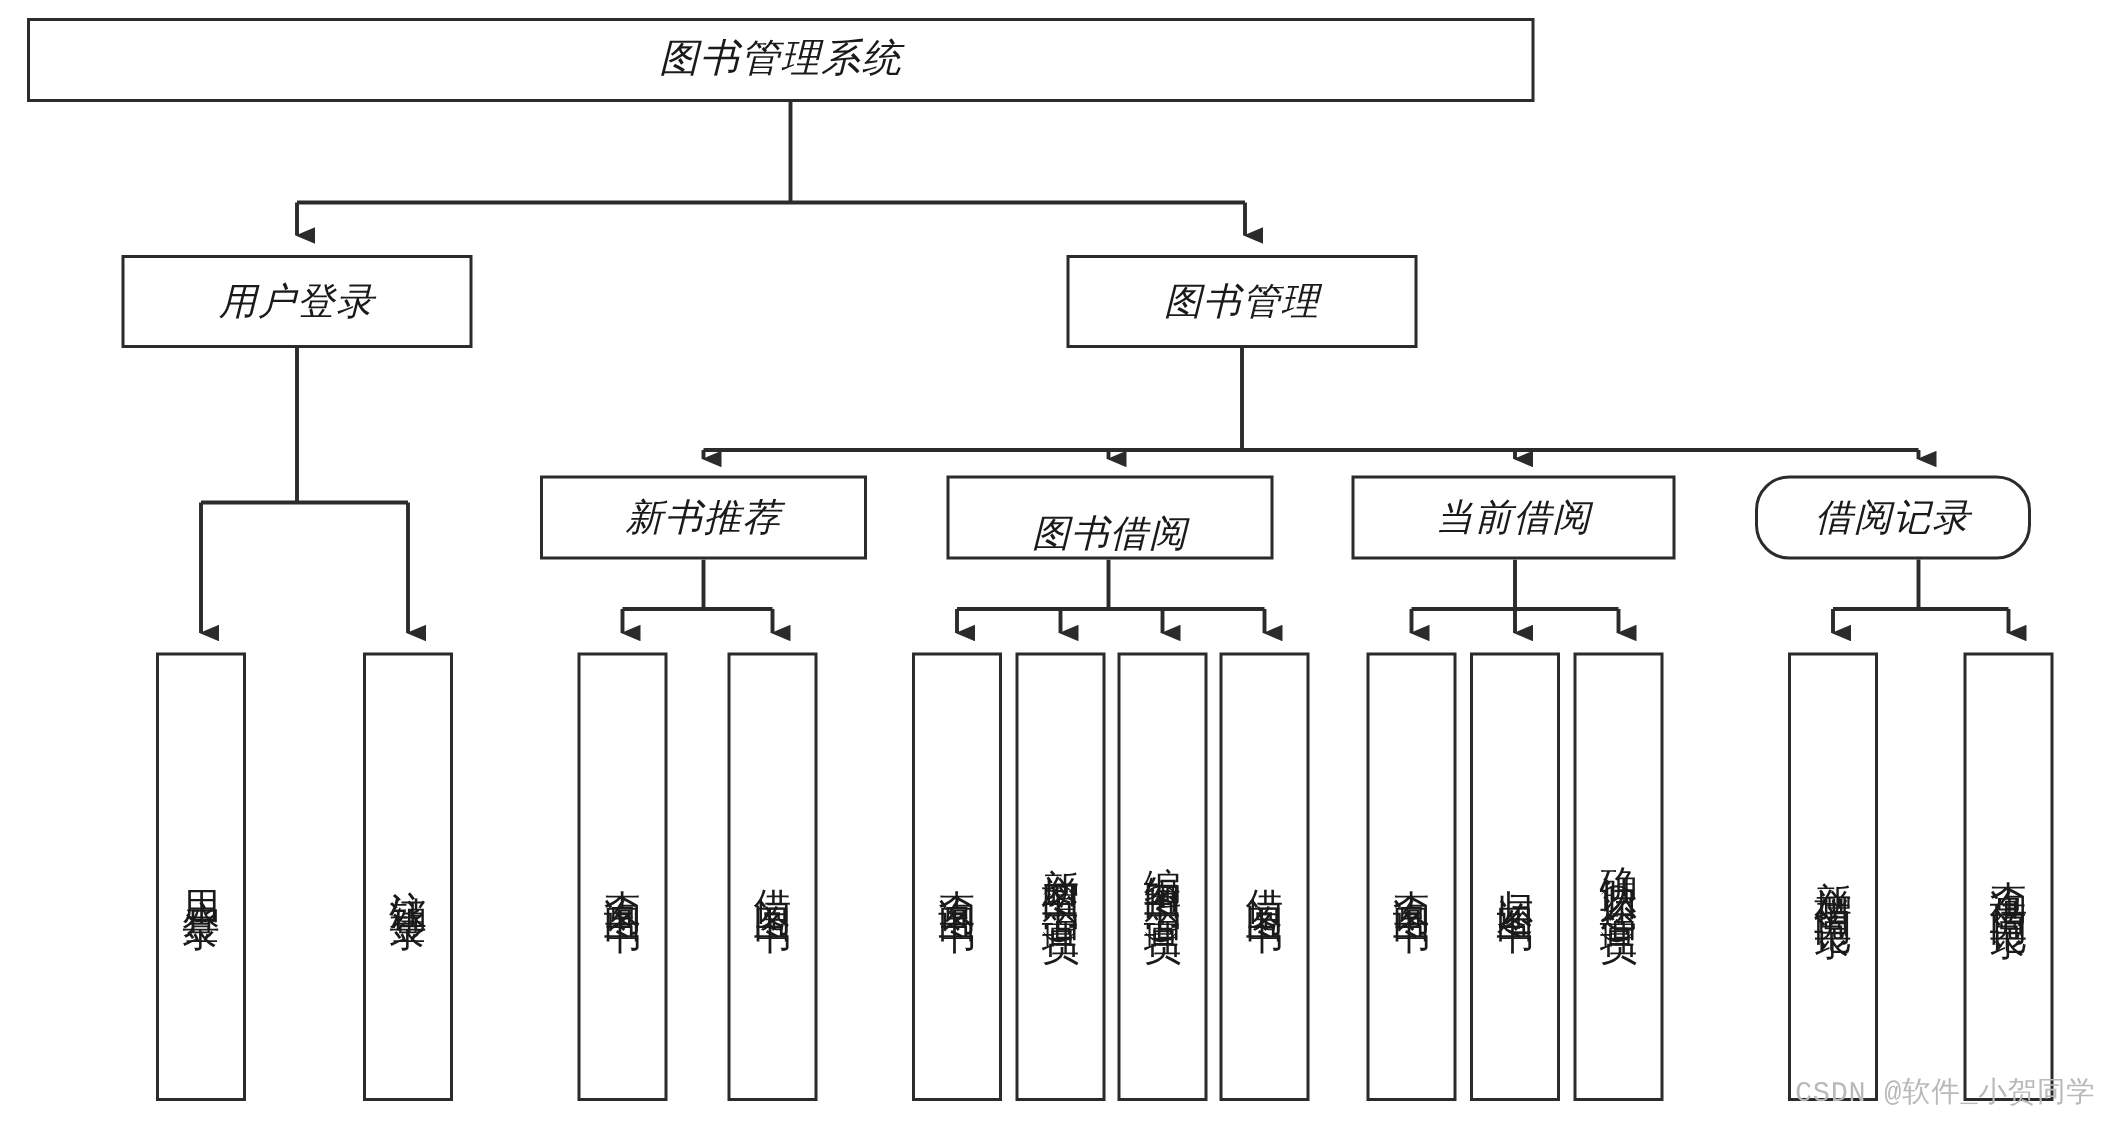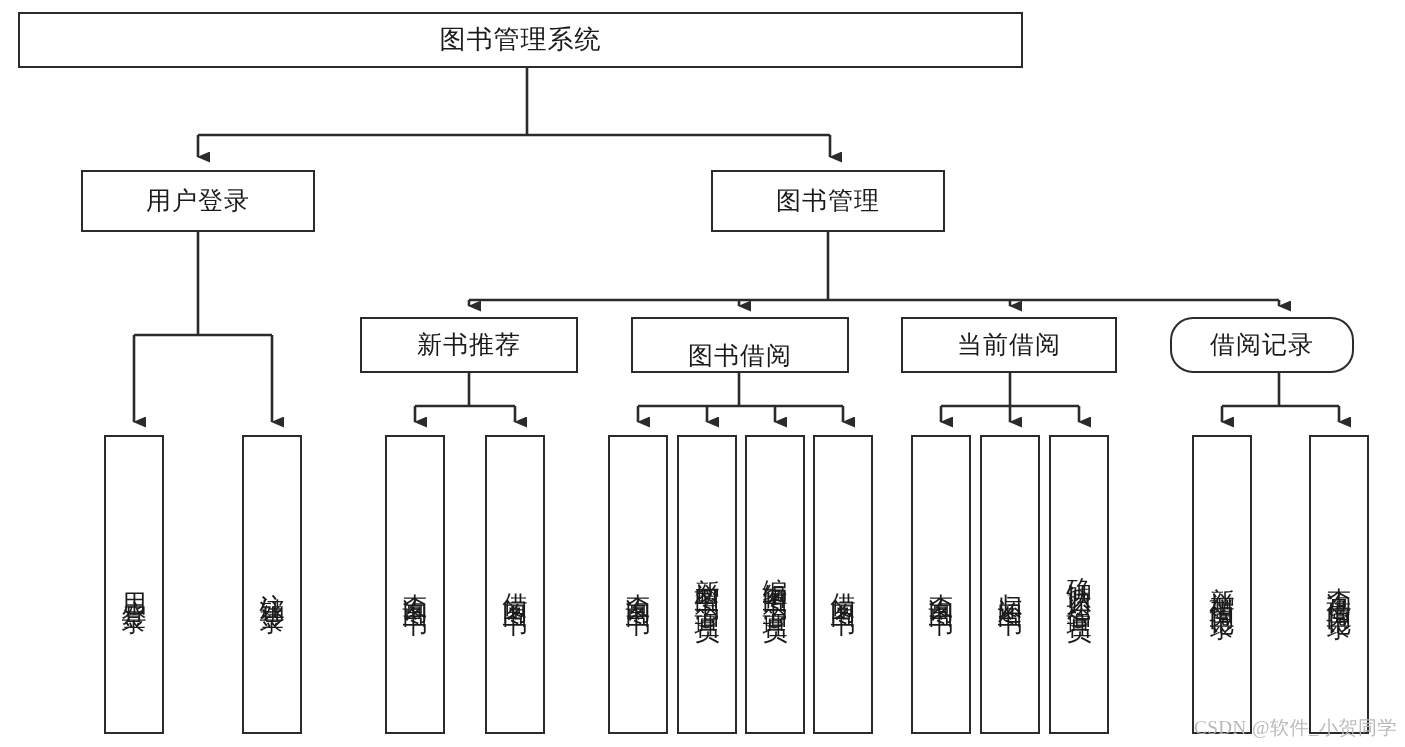--- a/index.html
+++ b/index.html
@@ -35,20 +35,21 @@
     justify-content: center;
   }
   .node .label {
     color: #1a1a1a;
     letter-spacing: 1px;
     line-height: 1.15;
     white-space: nowrap;
   }
   .node-h .label {
     font-size: 25px;
+    font-style: italic;
   }
   .node-root .label {
     font-size: 26px;
   }
   .node-v {
     align-items: center;
     justify-content: center;
   }
   .node-v .label {
     writing-mode: vertical-rl;
@@ -60,21 +61,21 @@
     text-align: center;
   }
   .watermark {
     position: absolute;
     right: 8px;
     bottom: 6px;
     font-size: 19px;
     color: #b9b9b9;
     letter-spacing: 0.5px;
     white-space: nowrap;
-    font-family: Liberation Serif, serif;
+    font-family: Liberation Mono, monospace;
   }
 </style>
 </head>
 <body>
 
 <div id="canvas">
 
   <svg class="edges" viewBox="0 0 1405 747">
     <defs>
       <marker id="arw" markerWidth="11" markerHeight="13" refX="5.5" refY="12" orient="auto" markerUnits="userSpaceOnUse">

